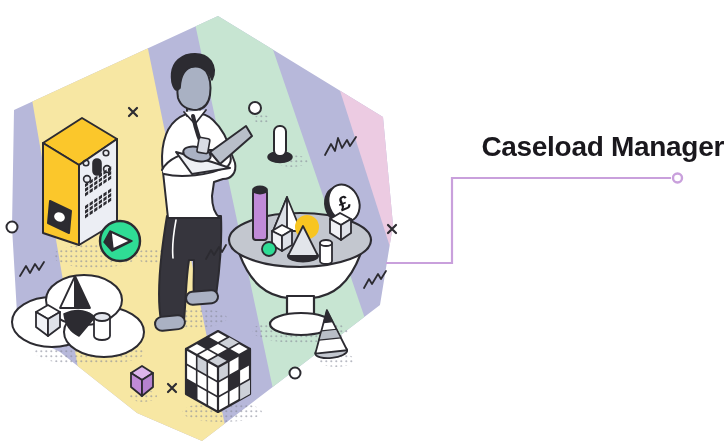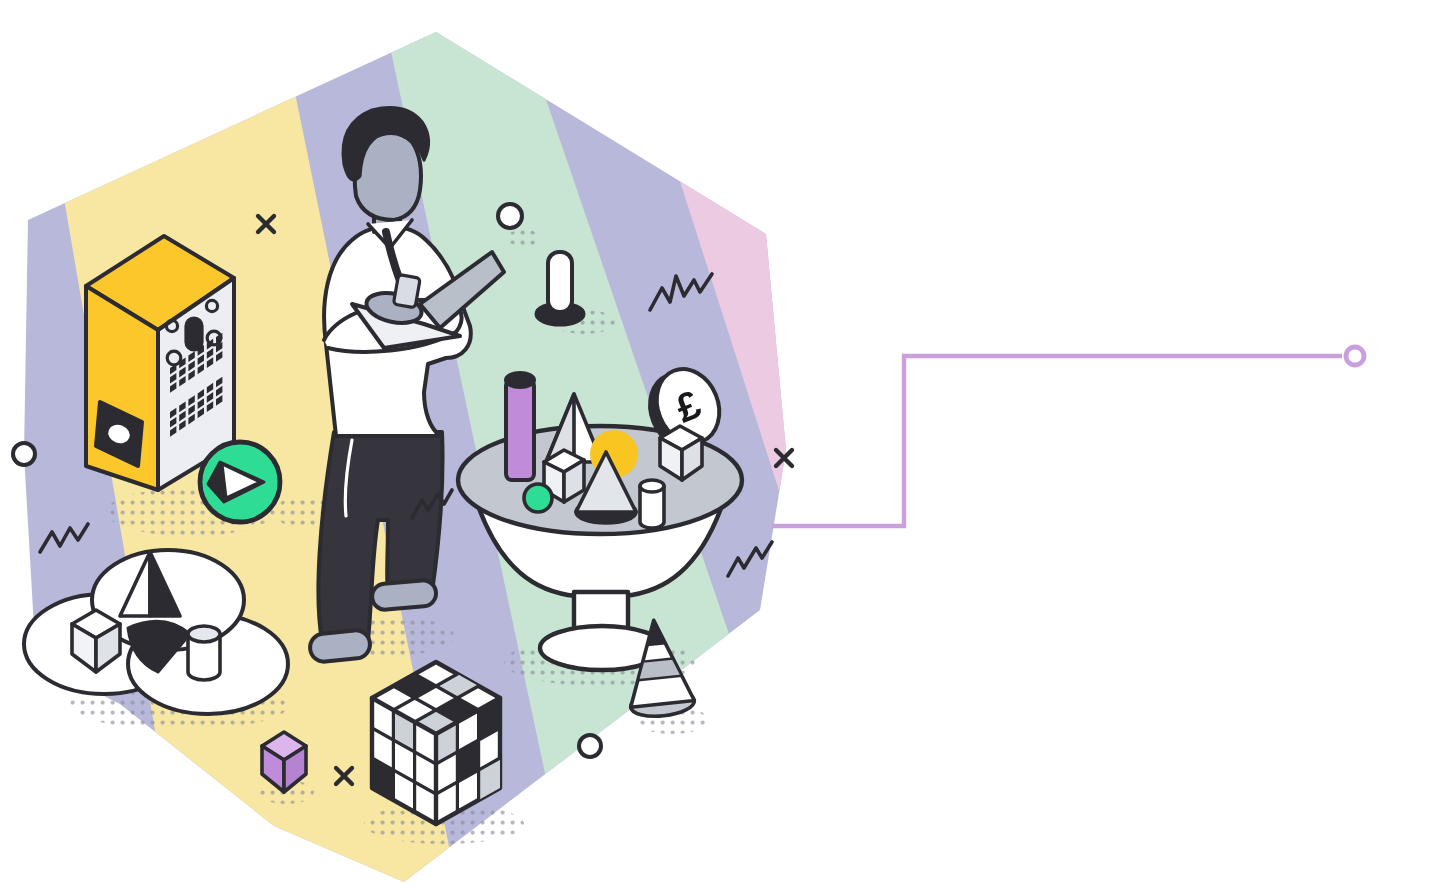--- a/index.html
+++ b/index.html
@@ -265,14 +265,15 @@
       <circle cx="295" cy="373" r="5.5" fill="#ffffff" stroke-width="2"></circle>
     </g>
   </g>
 
   <g fill="none">
     <path d="M386,263 L452,263 L452,178 L671,178" stroke="#c9a0dc" stroke-width="2.2"></path>
     <circle cx="677.5" cy="178" r="4.5" fill="#ffffff" stroke="#c9a0dc" stroke-width="2.4"></circle>
   </g>
 </svg>
 
+<div class="feature-label">Caseload Manager</div>
 
 </div>
 
 </body></html>

